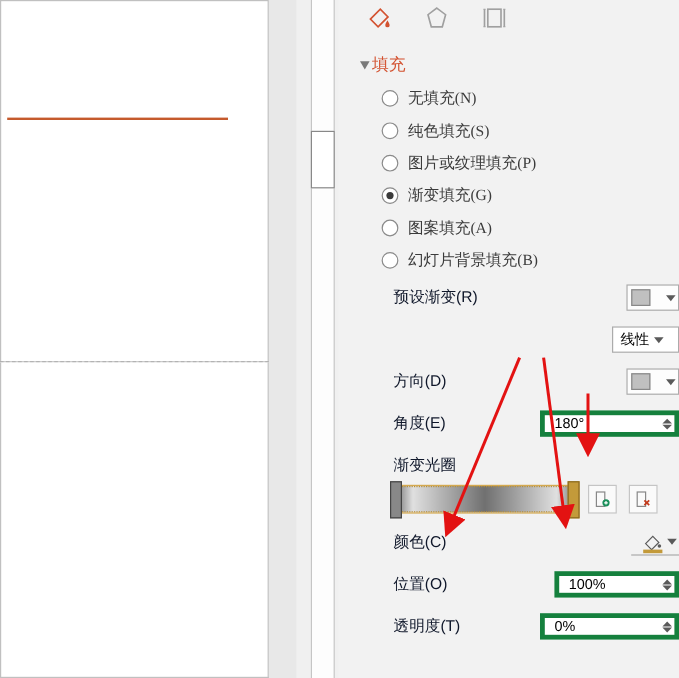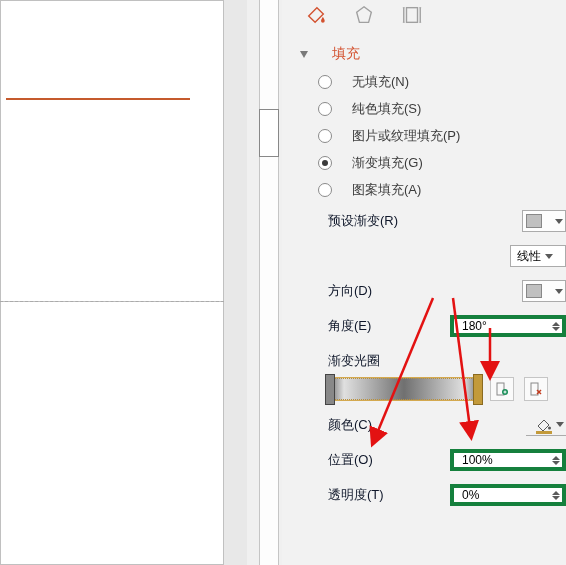--- a/index.html
+++ b/index.html
@@ -96,41 +96,42 @@
       display: flex;
       align-items: center;
       justify-content: center;
       color: #bfbfbf;
       font-size: 22px;
     }
     .tab-icon.active { color: #d35230; }
     .section-header {
       display: flex;
       align-items: center;
-      gap: 24px;
+      gap: 2px;
       margin-bottom: 10px;
       cursor: pointer;
     }
     .section-caret {
       width: 0; height: 0;
       border-left: 4px solid transparent;
       border-right: 4px solid transparent;
       border-top: 7px solid #7a7a7a;
       transform: rotate(0deg);
     }
     .section-title { color: #d35230; font-size: 14px; }
     .radio-group { padding-left: 18px; }
     .radio-row {
       display: flex;
       align-items: center;
-      gap: 20px;
+      gap: 8px;
       margin-bottom: 9px;
       cursor: pointer;
       color: #3b3b3b;
       font-size: 13px;
+      font-family: Liberation Serif, serif;
     }
     .radio-row.selected .radio-circle::after {
       content: '';
       position: absolute;
       left: 3px;
       top: 3px;
       width: 6px;
       height: 6px;
       border-radius: 50%;
       background: #3b3b3b;
@@ -340,20 +341,24 @@
       <span class="radio-label">图片或纹理填充(P)</span>
     </div>
     <div class="radio-row selected">
       <span class="radio-circle"></span>
       <span class="radio-label">渐变填充(G)</span>
     </div>
     <div class="radio-row">
       <span class="radio-circle"></span>
       <span class="radio-label">图案填充(A)</span>
     </div>
+    <div class="radio-row">
+      <span class="radio-circle"></span>
+      <span class="radio-label">幻灯片背景填充(B)</span>
+    </div>
   </div>
 
   <div class="controls">
 
     <div class="ctrl-row">
       <span class="ctrl-label">预设渐变(R)</span>
       <div class="swatch-dd right-edge-inputs">
         <span class="swatch-box"></span>
         <span class="dd-caret"></span>
       </div>
@@ -420,21 +425,21 @@
               <circle cx="13.5" cy="10" r="1.5" fill="#5a5a5a"></circle>
             </svg>
           <span class="bucket-underline"></span>
         </span>
         <span class="dd-caret"></span>
       </div>
     </div>
 
     <div class="ctrl-row">
       <span class="ctrl-label">位置(O)</span>
-      <div class="spinner right-edge-inputs" style="width:116px">
+      <div class="spinner right-edge-inputs" style="width:104px">
         <span>100%</span>
         <span class="sp-arrows">
           <span class="sp-up"></span>
           <span class="sp-down"></span>
         </span>
       </div>
     </div>
 
     <div class="ctrl-row" style="margin-bottom:0">
       <span class="ctrl-label">透明度(T)</span>

